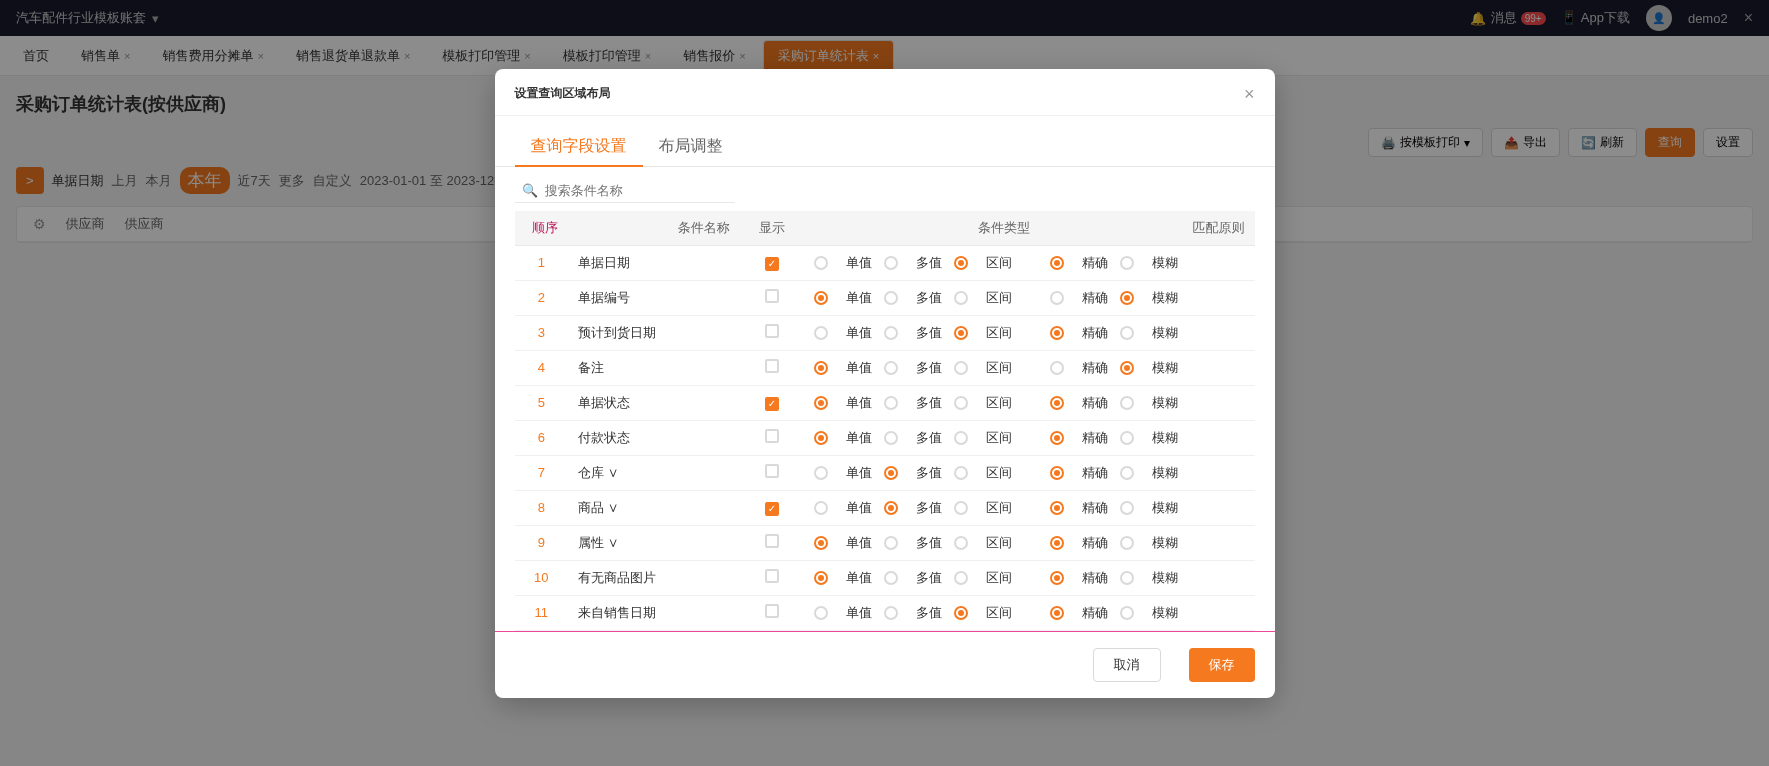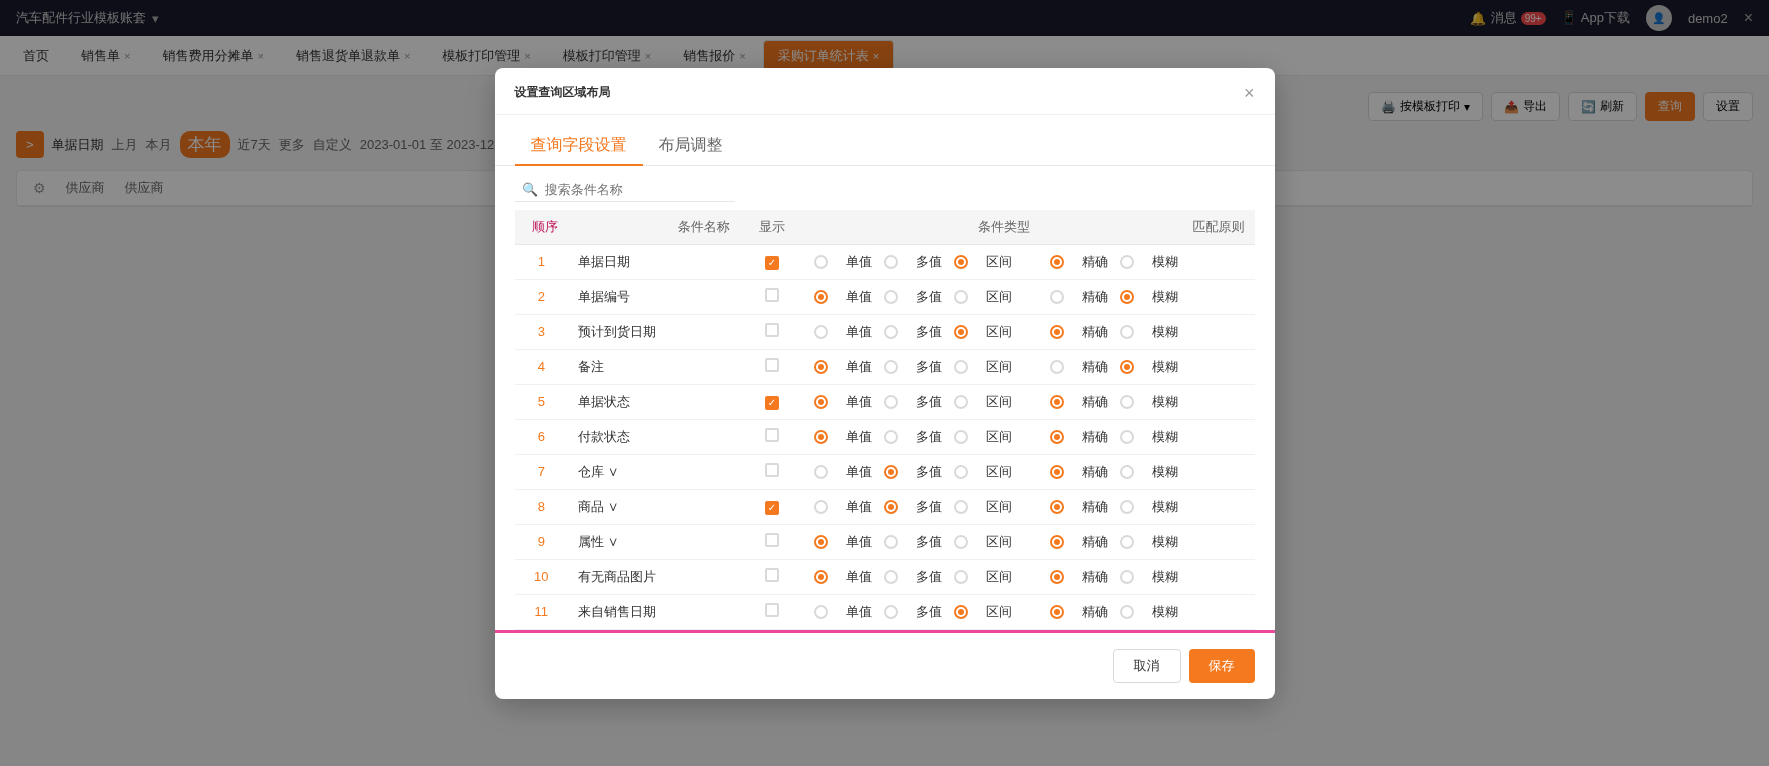--- a/index.html
+++ b/index.html
@@ -248,22 +248,22 @@
       color: #fff;
       font-size: 10px;
       line-height: 1;
     }
 
     
     .dialog-footer {
       padding: 16px 20px;
       display: flex;
       justify-content: flex-end;
-      gap: 8px;
-      border-top: 3px solid #ec4899;
+      gap: 28px;
+      border-top: 1px solid #ec4899;
     }
     .btn-cancel {
       padding: 7px 20px;
       border: 1px solid #d9d9d9;
       background: #fff;
       border-radius: 4px;
       cursor: pointer;
       font-size: 13px;
       color: #333;
     }
@@ -346,20 +346,21 @@
     <span>销售报价</span>
     <span class="tab-close">×</span>
   </div>
   <div class="tab-item active" style="background:#f5791e;color:#fff;">
     <span style="color:#fff;">采购订单统计表</span>
     <span class="tab-close" style="color:#fff;">×</span>
   </div>
 </div>
 
 <div class="page-content">
+  <div class="page-title">采购订单统计表(按供应商)</div>
 
   <div class="toolbar">
     <button class="toolbar-btn">
       <span>🖨️</span>
       <span>按模板打印</span>
       <span>▾</span>
     </button>
     <button class="toolbar-btn">
       <span>📤</span>
       <span>导出</span>

